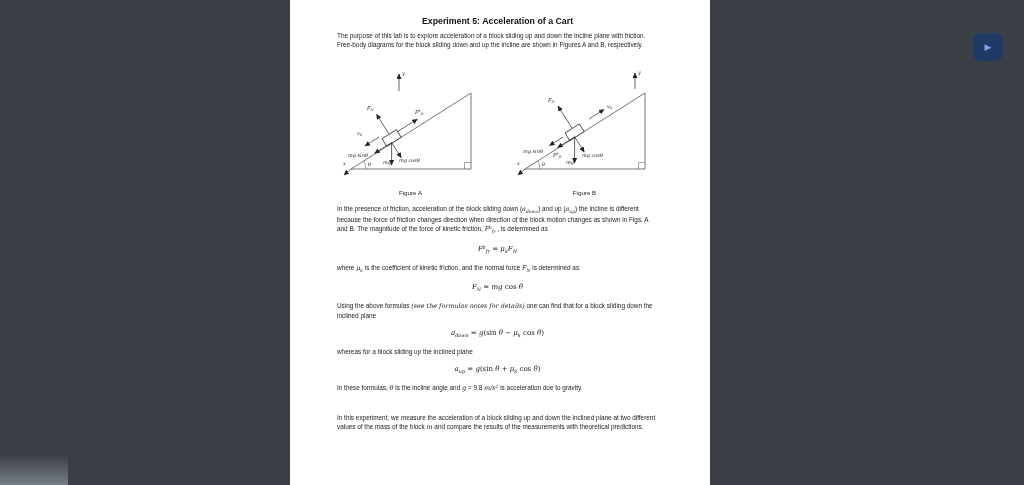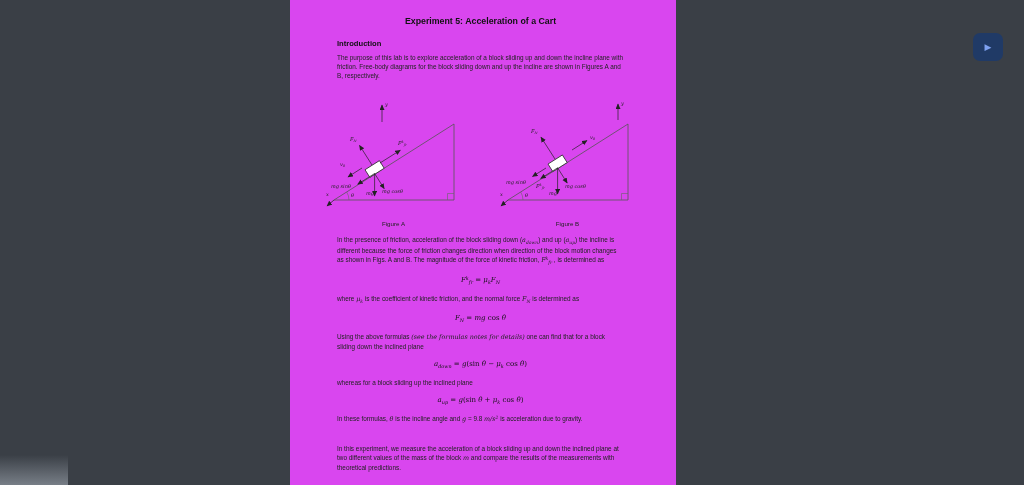--- a/index.html
+++ b/index.html
@@ -1,19 +1,19 @@
 <!DOCTYPE html>
 <html><head>
 <meta charset="utf-8">
 <style>
   * { margin:0; padding:0; box-sizing:border-box; }
   html,body { width:1024px; height:485px; }
   body { font-family:"Liberation Sans", sans-serif; }
   .screen { position:relative; width:1024px; height:485px; background:#3a3f46; overflow:hidden; }
-  .page { position:absolute; left:290px; top:0; width:386px; height:485px; background:#d946ef; }
+  .page { position:absolute; left:290px; top:0; width:420px; height:485px; background:#ffffff; }
   .content { padding:16px 52px 0 47px; color:#1b1b1b; }
   h1.title { font-size:8.8px; font-weight:700; text-align:center; color:#111; }
   h2.intro { font-size:7.6px; font-weight:700; margin-top:13px; color:#111; }
   p { font-size:6.4px; line-height:1.42; margin-top:5px; color:#222; }
   p.spaced { margin-top:8px; }
   p.last { margin-top:20px; }
   .figures-row { display:flex; justify-content:center; gap:34px; margin-top:12px; }
   figure { display:flex; flex-direction:column; align-items:center; }
   figcaption { font-size:6.2px; margin-top:3px; color:#222; }
   .equation { font-family:"DejaVu Serif", serif; font-size:7px; text-align:center; margin:9px 0; color:#111; }
@@ -29,21 +29,20 @@
 </style>
 </head>
 <body>
 
 <div class="screen">
 
   <div class="page">
     <div class="content">
 
       <h1 class="title">Experiment 5: Acceleration of a Cart</h1>
-      <h2 class="intro">Introduction</h2>
       <p>The purpose of this lab is to explore acceleration of a block sliding up and down the incline plane with friction. Free-body diagrams for the block sliding down and up the incline are shown in Figures A and B, respectively.</p>
 
       <div class="figures-row">
 
         <figure>
           <svg width="140" height="125" viewBox="0 0 140 125">
             <defs>
               <marker id="arrA" markerWidth="7" markerHeight="7" refX="5" refY="2.5" orient="auto" markerUnits="userSpaceOnUse">
                 <path d="M0 0 L5.5 2.5 L0 5 Z" fill="#222"></path>
               </marker>

